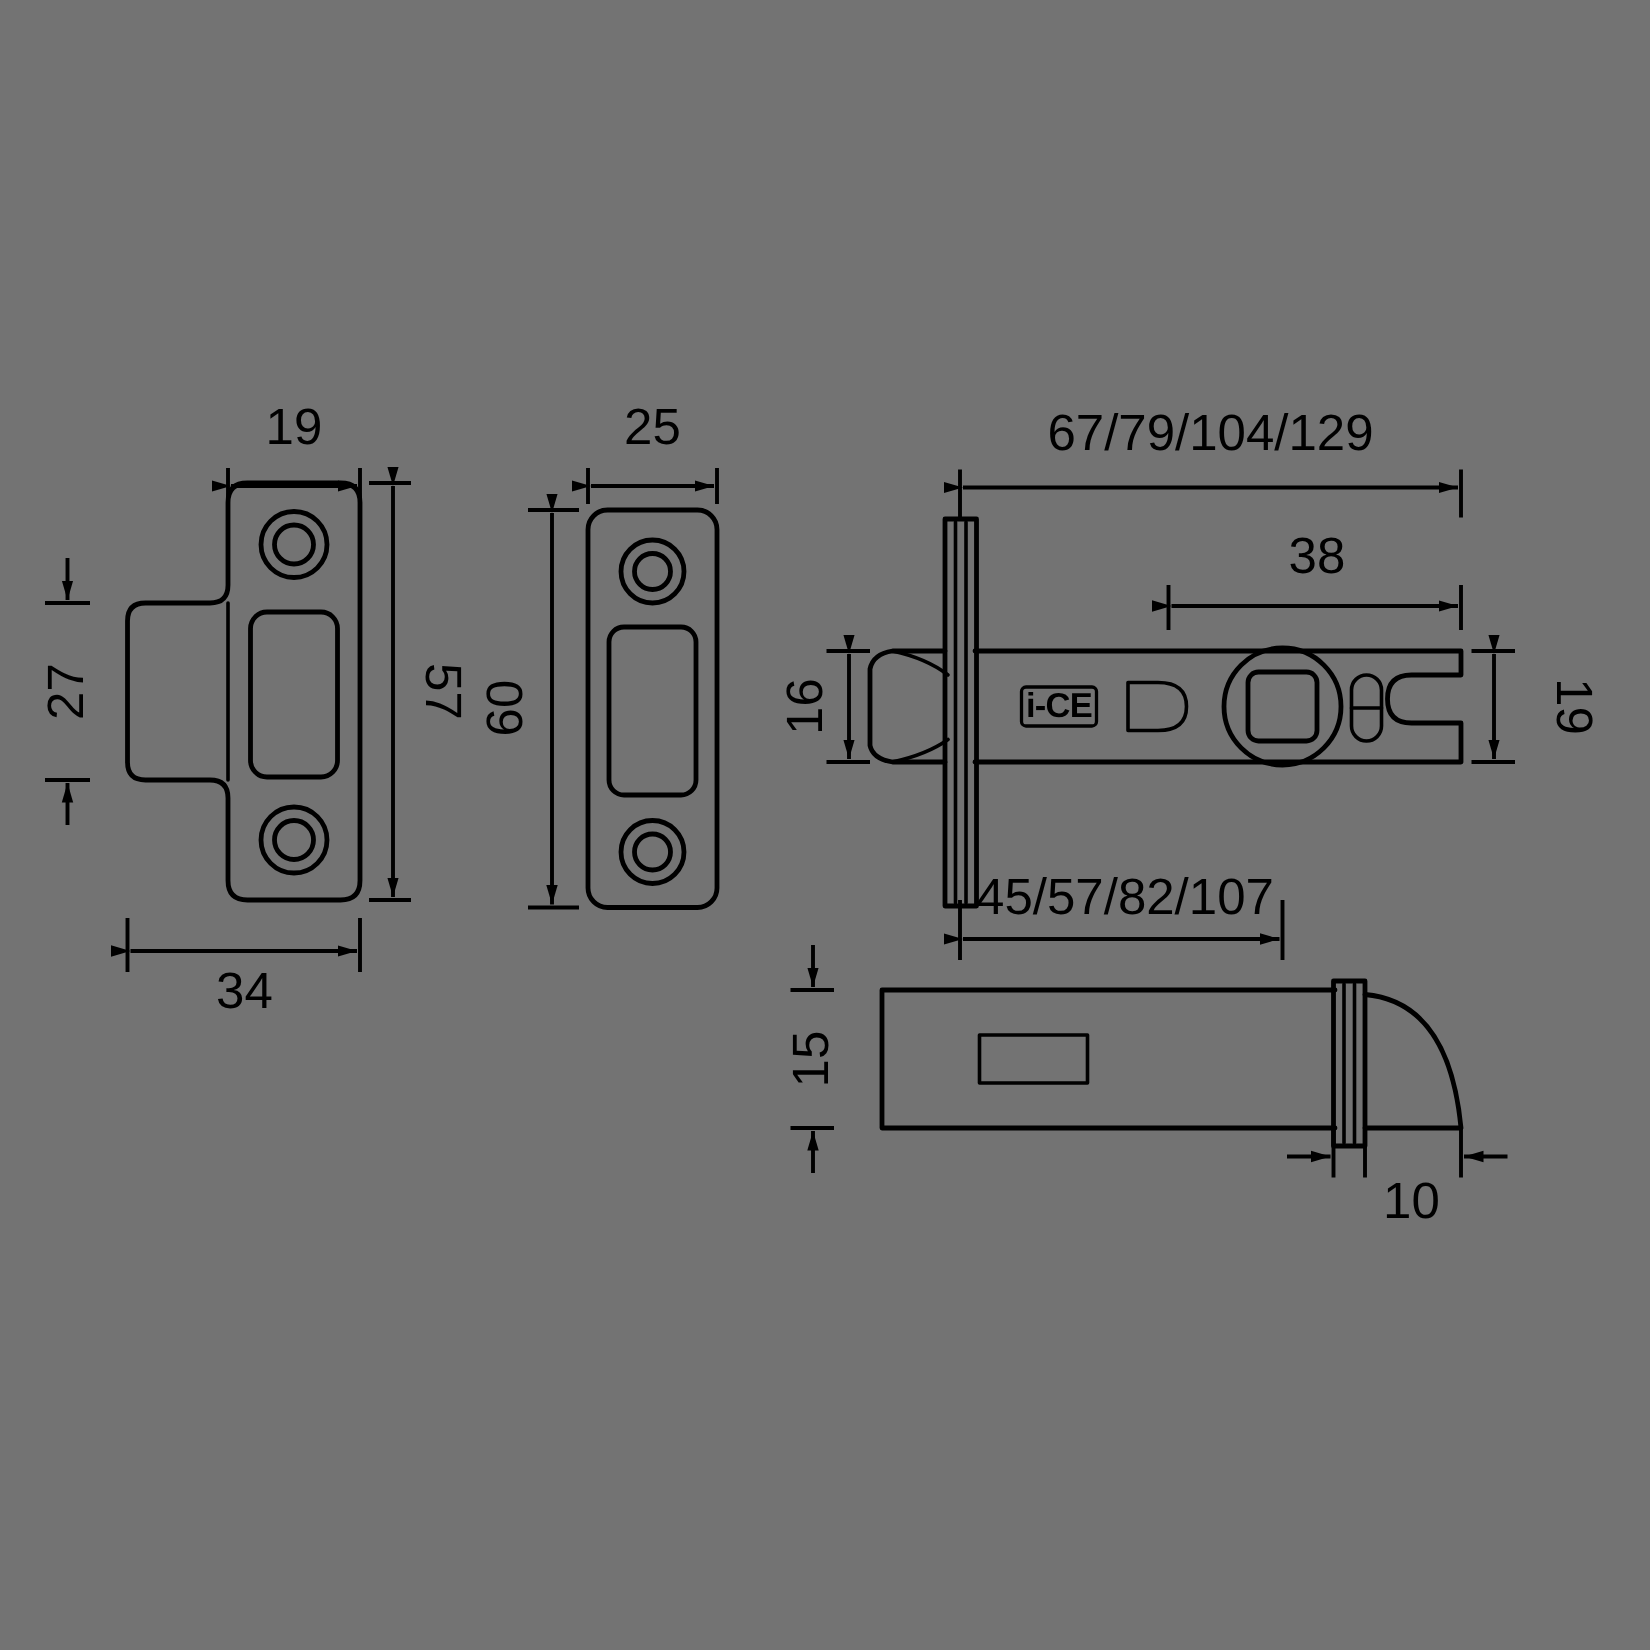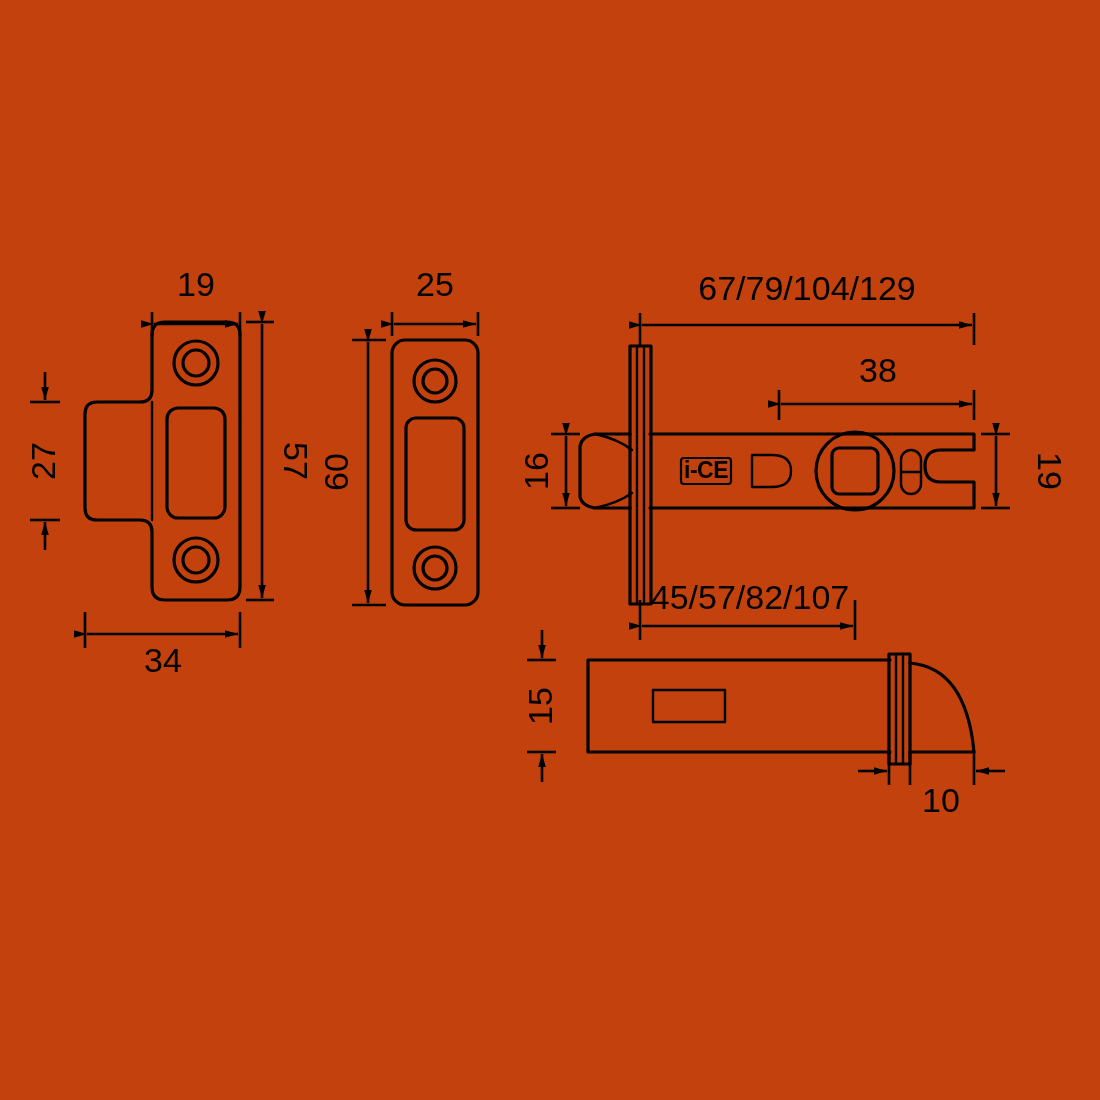--- a/index.html
+++ b/index.html
@@ -11,21 +11,21 @@
   body {
     width: 1100px;
     height: 1100px;
     font-family: "Liberation Sans", sans-serif;
     overflow: hidden;
   }
   #drawing-root {
     position: relative;
     width: 1100px;
     height: 1100px;
-    background: #c2410c;
+    background: #737373;
   }
   svg.sheet {
     position: absolute;
     top: 0;
     left: 0;
     width: 1100px;
     height: 1100px;
     display: block;
   }
   .ol {            

